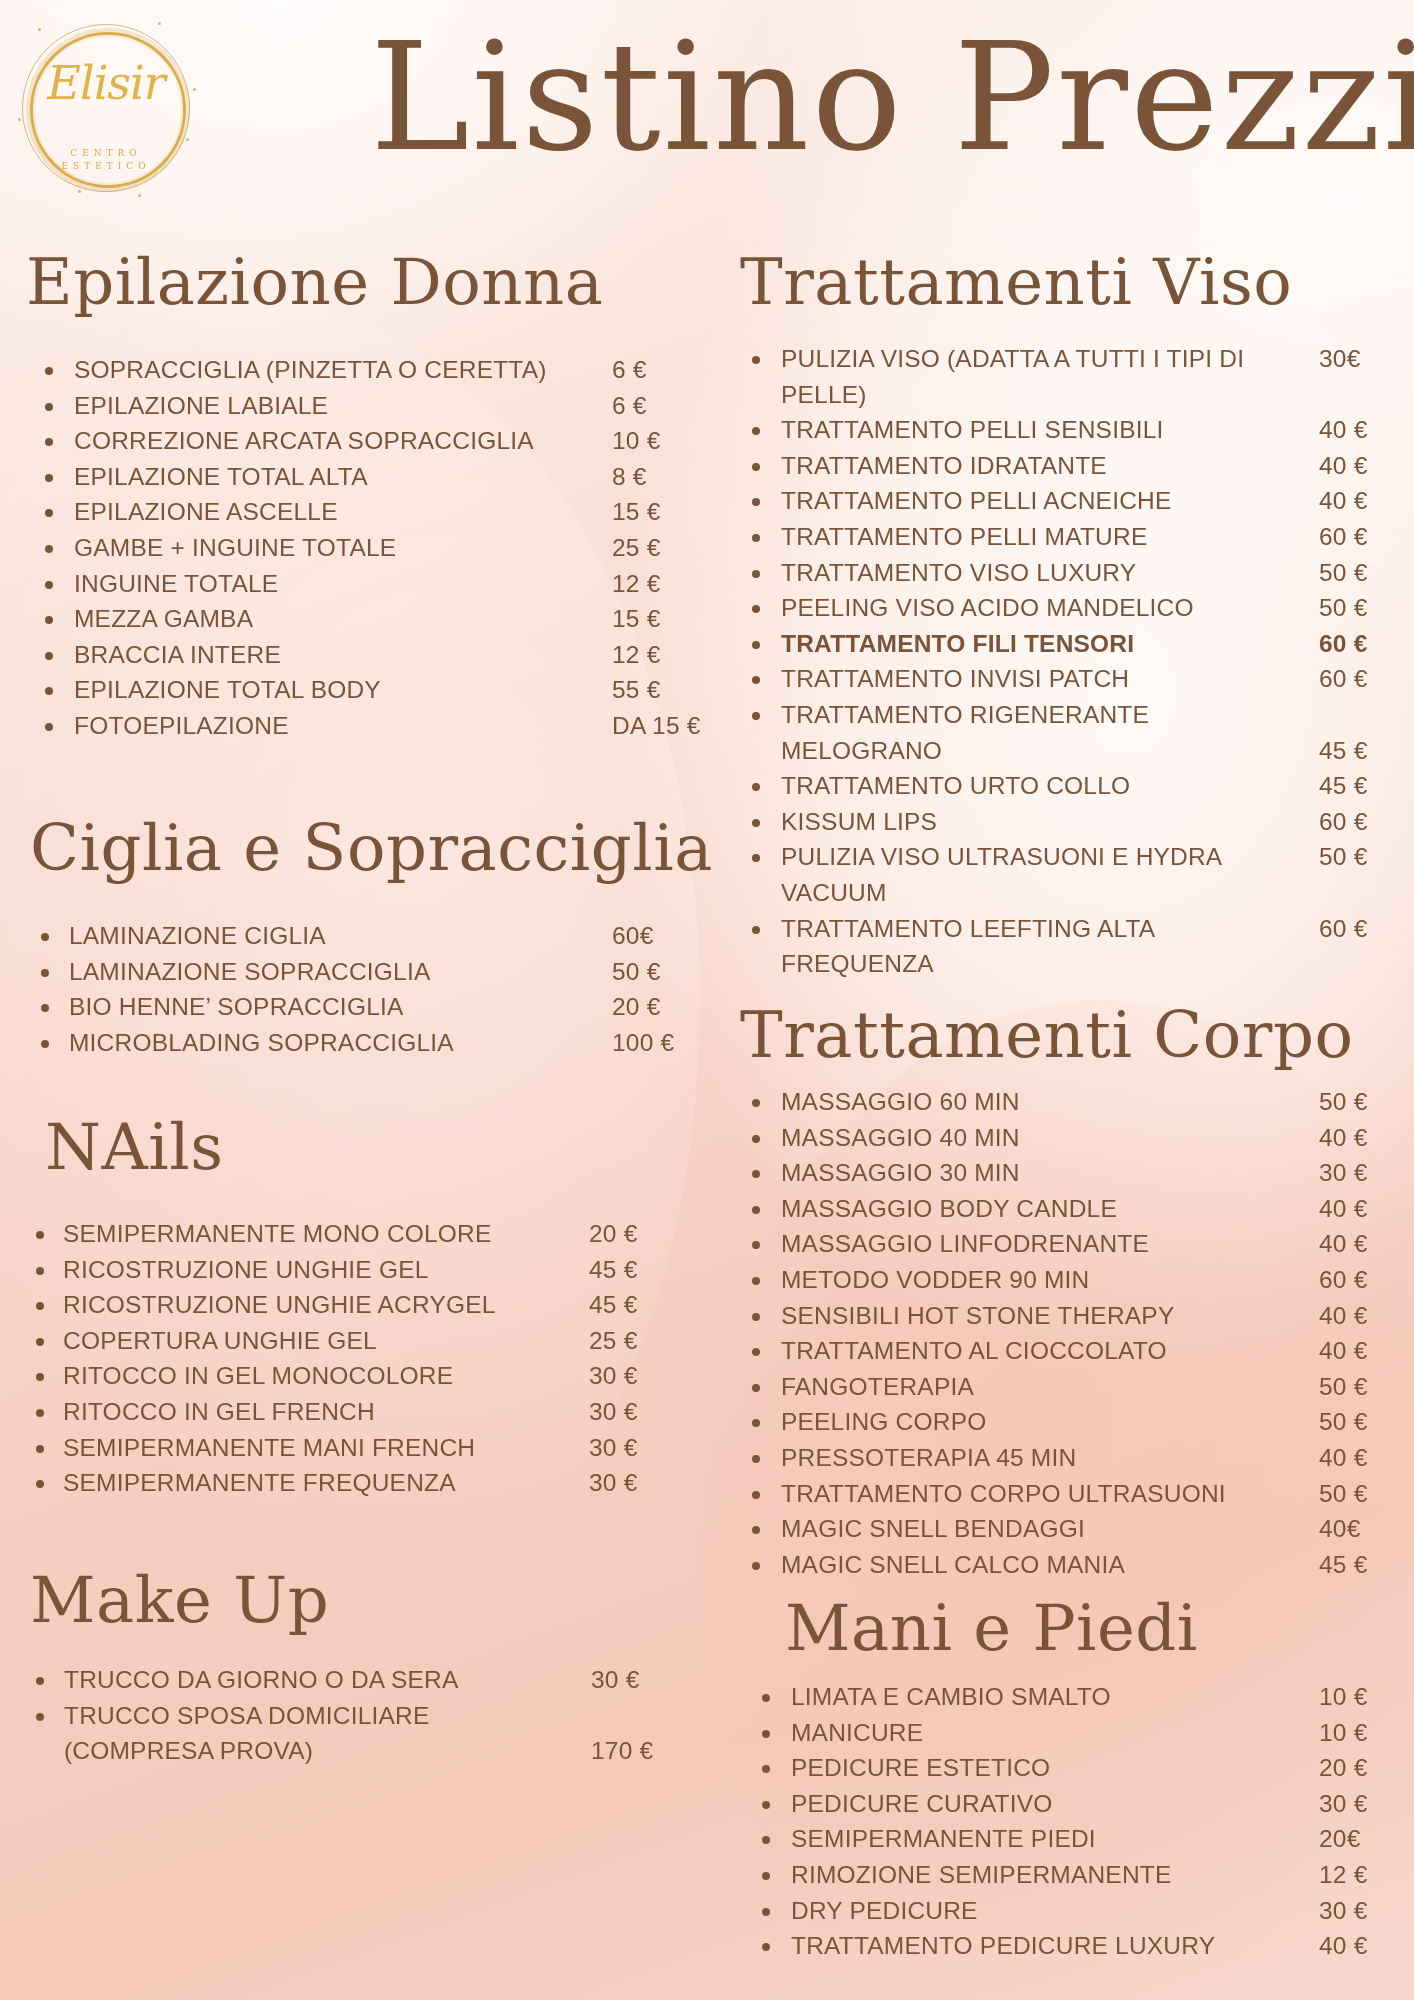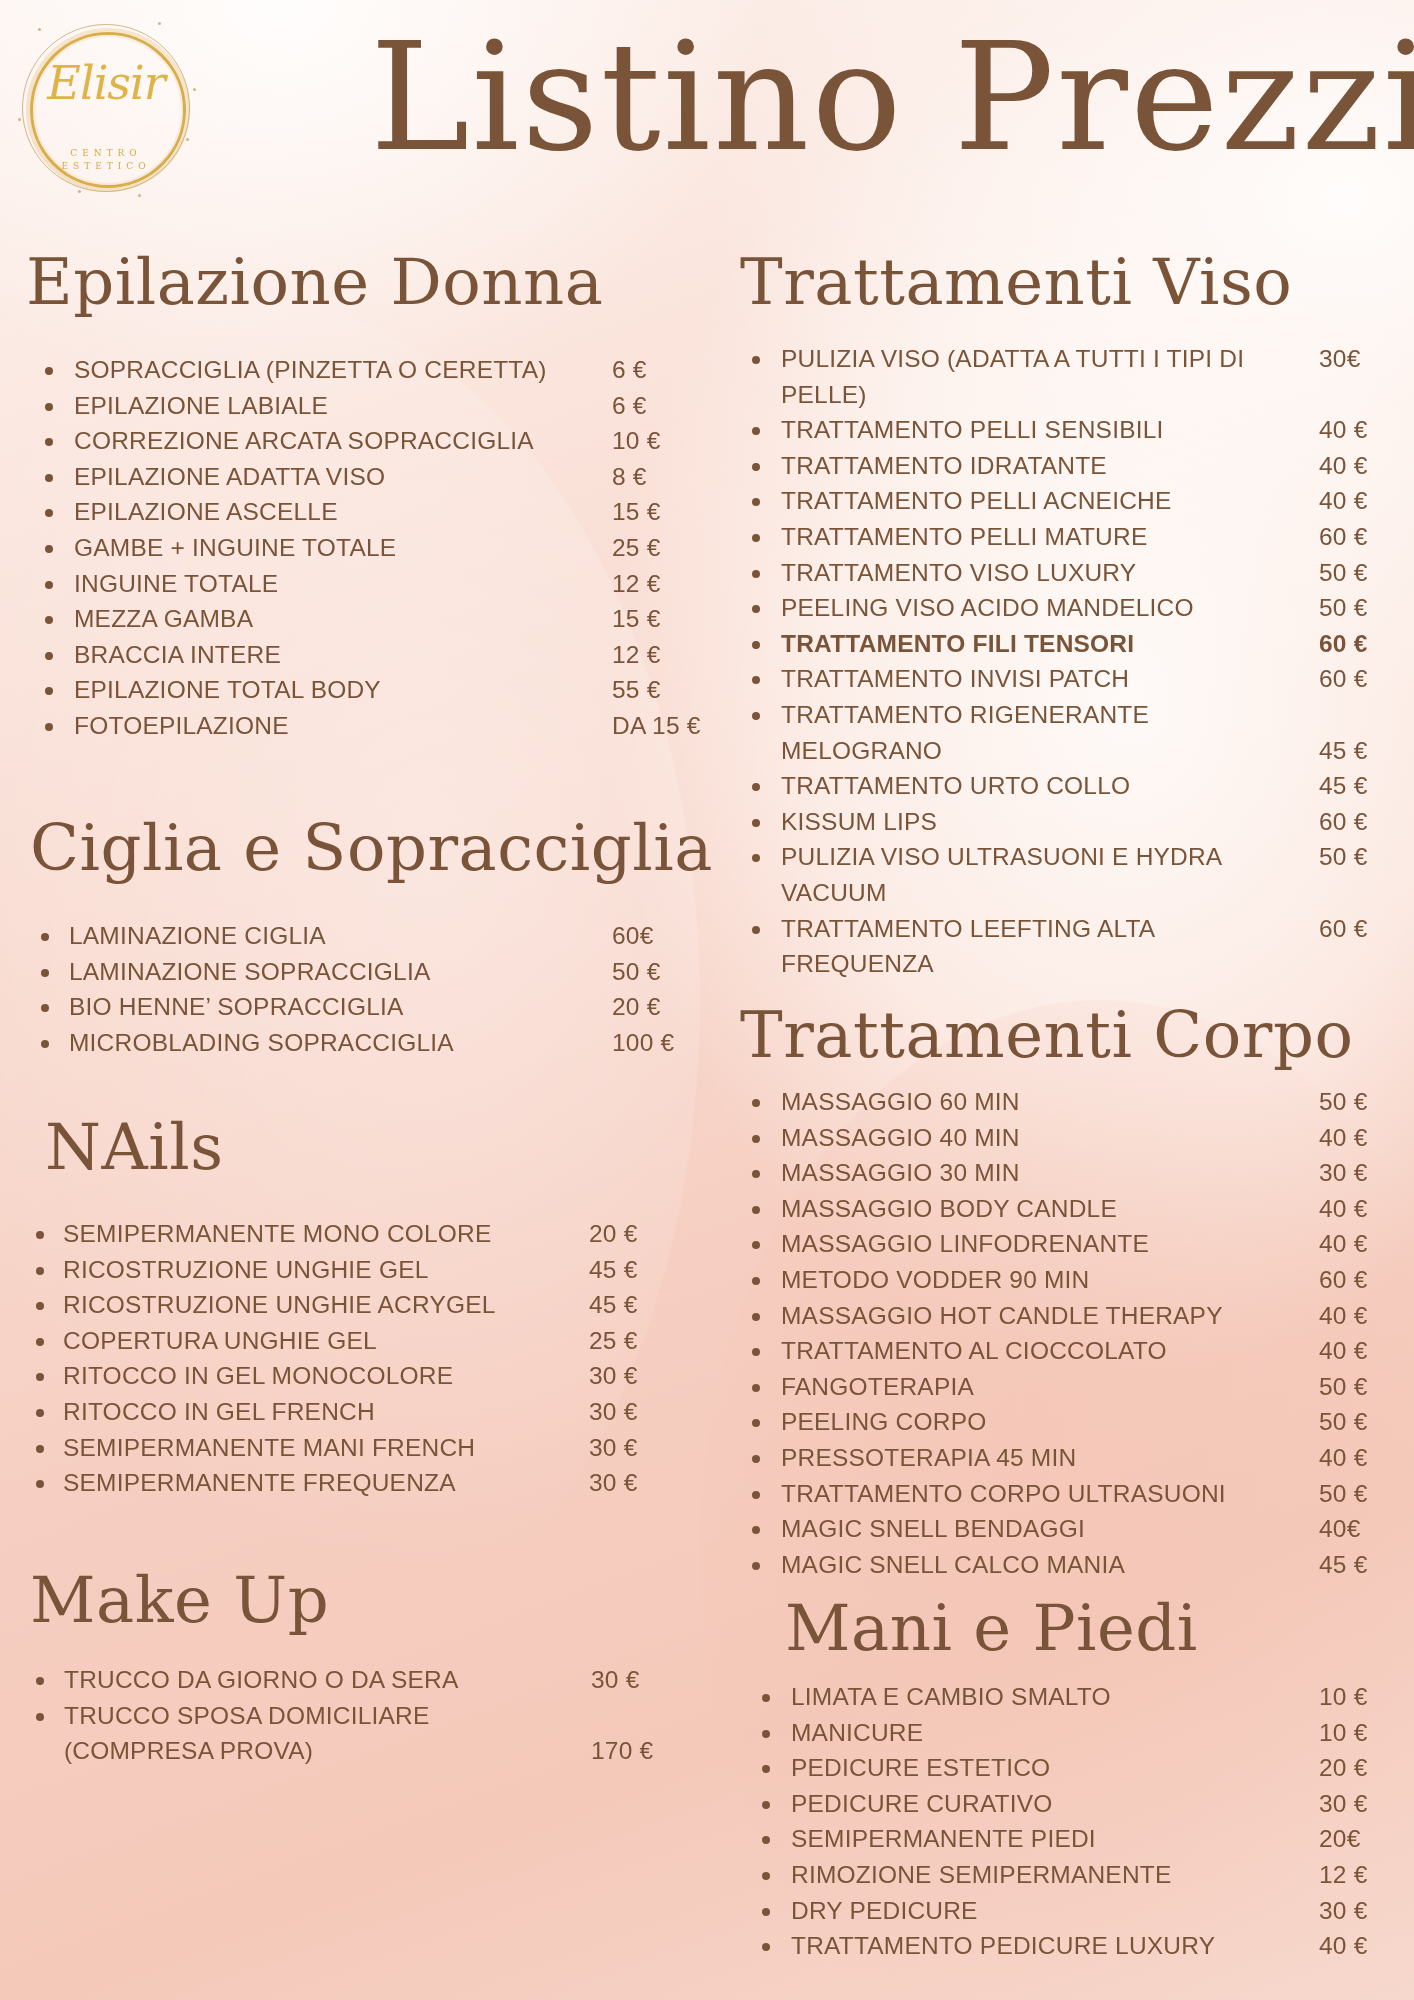--- a/index.html
+++ b/index.html
@@ -77,21 +77,21 @@
       <span class="label">EPILAZIONE LABIALE</span>
       <span class="price" style="left: 567px;">6 €</span>
     </li>
     <li style="padding-left: 29px;">
       <span class="bullet" style="left: 0px;"></span>
       <span class="label">CORREZIONE ARCATA SOPRACCIGLIA</span>
       <span class="price" style="left: 567px;">10 €</span>
     </li>
     <li style="padding-left: 29px;">
       <span class="bullet" style="left: 0px;"></span>
-      <span class="label">EPILAZIONE ADATTA VISO</span>
+      <span class="label">EPILAZIONE TOTAL ALTA</span>
       <span class="price" style="left: 567px;">8 €</span>
     </li>
     <li style="padding-left: 29px;">
       <span class="bullet" style="left: 0px;"></span>
       <span class="label">EPILAZIONE ASCELLE</span>
       <span class="price" style="left: 567px;">15 €</span>
     </li>
     <li style="padding-left: 29px;">
       <span class="bullet" style="left: 0px;"></span>
       <span class="label">GAMBE + INGUINE TOTALE</span>
@@ -312,21 +312,21 @@
       <span class="label">MASSAGGIO LINFODRENANTE</span>
       <span class="price" style="left: 567px;">40 €</span>
     </li>
     <li style="padding-left: 29px;">
       <span class="bullet" style="left: 0px;"></span>
       <span class="label">METODO VODDER 90 MIN</span>
       <span class="price" style="left: 567px;">60 €</span>
     </li>
     <li style="padding-left: 29px;">
       <span class="bullet" style="left: 0px;"></span>
-      <span class="label">MASSAGGIO HOT CANDLE THERAPY</span>
+      <span class="label">SENSIBILI HOT STONE THERAPY</span>
       <span class="price" style="left: 567px;">40 €</span>
     </li>
     <li style="padding-left: 29px;">
       <span class="bullet" style="left: 0px;"></span>
       <span class="label">TRATTAMENTO AL CIOCCOLATO</span>
       <span class="price" style="left: 567px;">40 €</span>
     </li>
     <li style="padding-left: 29px;">
       <span class="bullet" style="left: 0px;"></span>
       <span class="label">FANGOTERAPIA</span>

